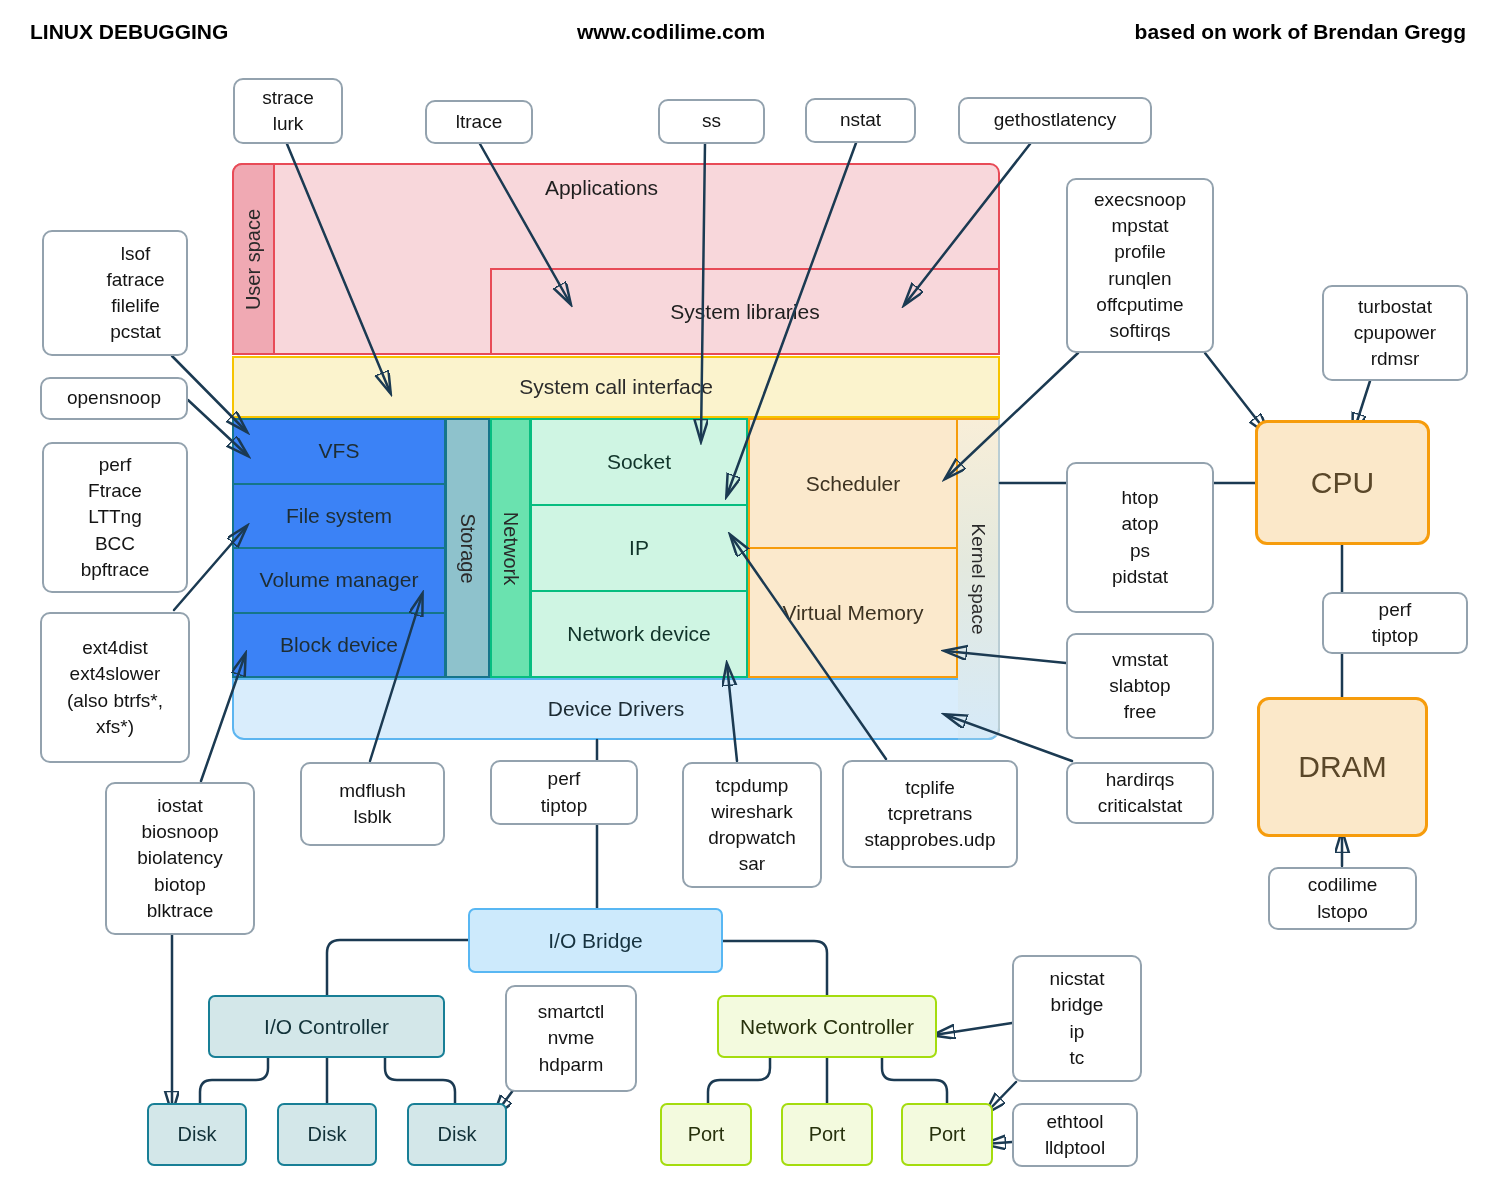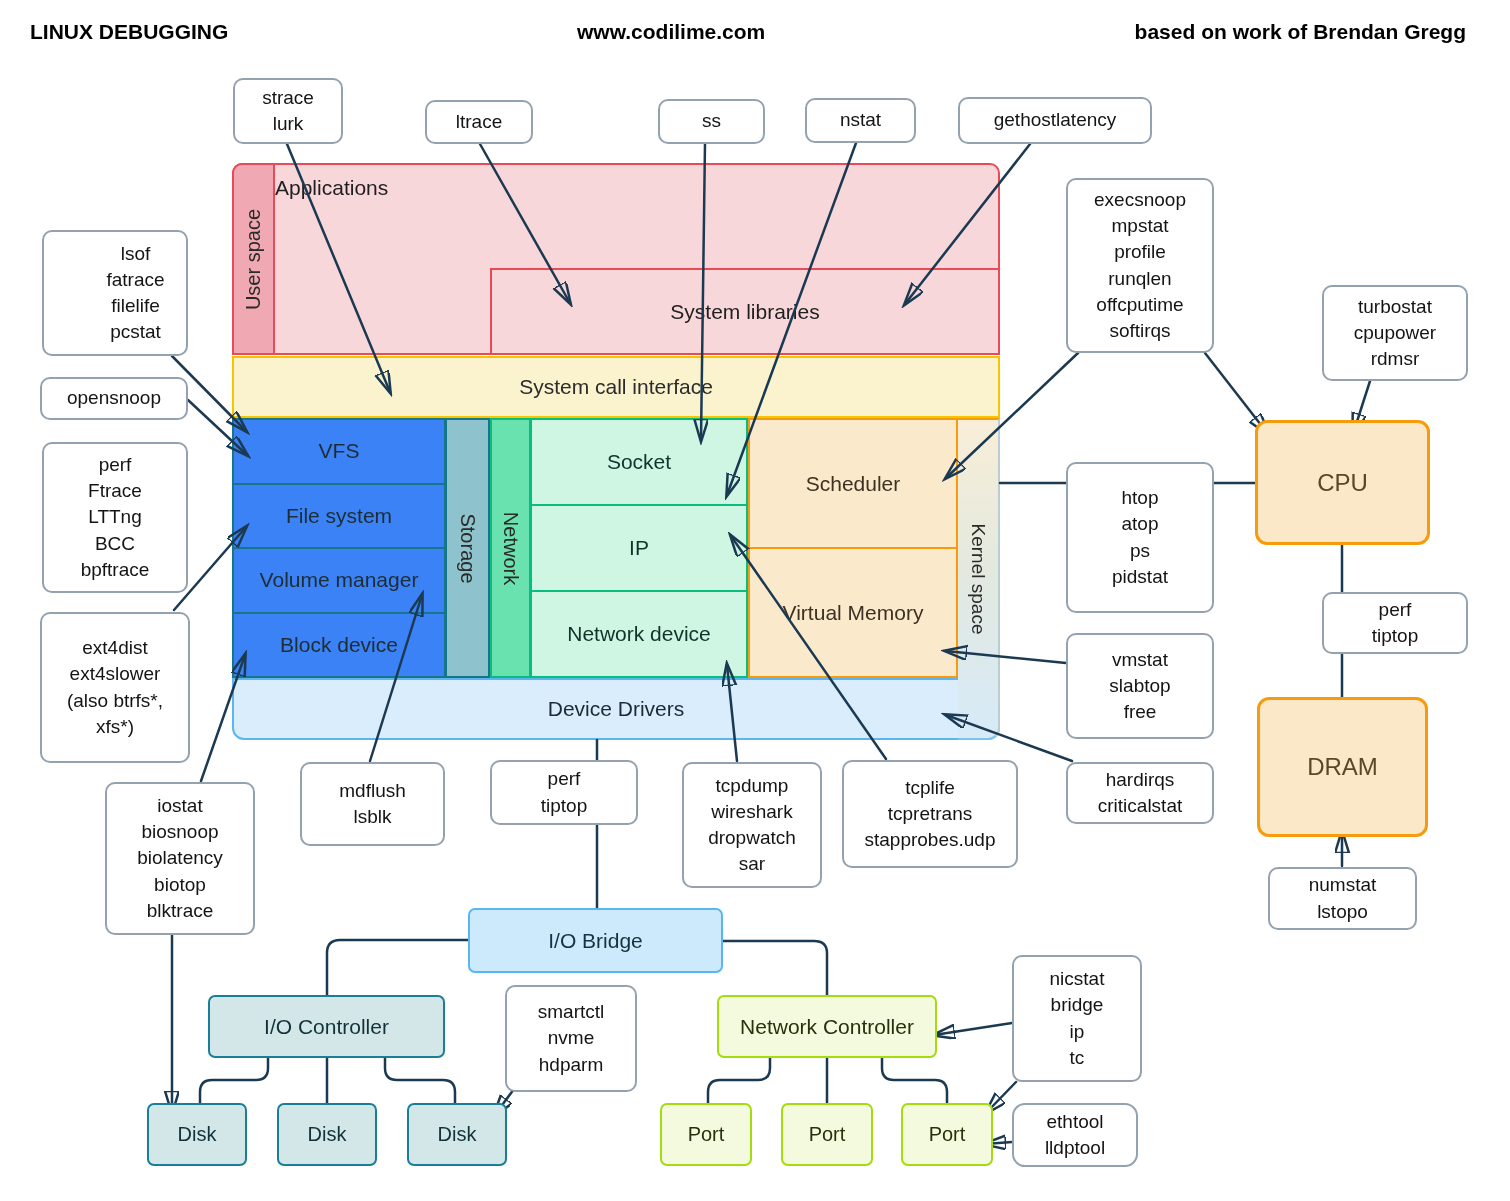--- a/index.html
+++ b/index.html
@@ -6,21 +6,21 @@
   body{
     width:1510px;height:1201px;position:relative;background:#ffffff;
     font-family:"Liberation Sans", sans-serif;overflow:hidden;
   }
   .abs{position:absolute;box-sizing:border-box;}
   
   .hdr{position:absolute;top:20px;font-size:21px;font-weight:700;color:#000;}
   
   #us-bg{left:232px;top:163px;width:768px;height:192px;background:#f8d7db;border:2.5px solid #e84b57;border-radius:10px 10px 0 0;}
   #us-strip{left:232px;top:163px;width:43px;height:192px;background:#f0a9b3;border:2.5px solid #e84b57;border-radius:10px 0 0 0;}
-  #apps-label{left:275px;top:176px;width:653px;font-size:21px;color:#1f1f1f;}
+  #apps-label{left:275px;top:176px;width:653px;text-align:center;font-size:21px;color:#1f1f1f;}
   #syslib{left:490px;top:268px;width:510px;height:87px;border:2.5px solid #e84b57;display:flex;align-items:center;justify-content:center;font-size:21px;color:#1f1f1f;}
   #syscall{left:232px;top:356px;width:768px;height:62px;background:#fbf3cd;border:2.5px solid #f6c400;display:flex;align-items:center;justify-content:center;font-size:21px;color:#2b2b2b;}
   .cells{display:flex;flex-direction:column;}
   .cell{flex:1;display:flex;align-items:center;justify-content:center;font-size:21px;}
   #storage-cells{left:232px;top:418px;width:214px;height:260px;background:#3b82f6;border:2.5px solid #15758a;color:#1e2d33;}
   #storage-cells .cell + .cell{border-top:2px solid #15758a;}
   #storage-strip{left:445px;top:418px;width:45px;height:260px;background:#8ec2cc;border:2.5px solid #15758a;}
   #network-strip{left:490px;top:418px;width:41px;height:260px;background:#6ae2af;border:2.5px solid #07bd80;}
   #network-cells{left:530px;top:418px;width:218px;height:260px;background:#cff5e3;border:2.5px solid #07bd80;color:#11342a;}
   #network-cells .cell + .cell{border-top:2px solid #07bd80;}
@@ -37,21 +37,21 @@
   #wires path{stroke:#1b3a52;stroke-width:2.5;fill:none;stroke-linecap:round;}
   
   .tool{position:absolute;box-sizing:border-box;background:#ffffff;border:2px solid #93a2ae;border-radius:10px;
     display:flex;align-items:center;justify-content:center;text-align:center;white-space:pre-line;
     font-size:19px;line-height:1.38;color:#141414;z-index:4;padding:3px;}
   .hw{position:absolute;box-sizing:border-box;border-radius:7px;display:flex;align-items:center;justify-content:center;
     text-align:center;font-size:21px;z-index:4;white-space:pre-line;}
   .hw-blue{background:#cdeafc;border:2.5px solid #58b7f3;color:#16323f;}
   .hw-teal{background:#d3e7e9;border:2.5px solid #187f96;color:#123239;}
   .hw-green{background:#f3fade;border:2.5px solid #a4dc0e;color:#27310c;}
-  .hw-orange{background:#fbe8c9;border:3px solid #f69c0c;border-radius:12px;font-size:24px;color:#5a4729;}
+  .hw-orange{background:#fbe8c9;border:3px solid #f69c0c;border-radius:12px;font-size:30px;color:#5a4729;}
 </style>
 </head>
 <body>
 
 <div class="hdr" style="left:30px;">LINUX DEBUGGING</div>
 <div class="hdr" style="left:577px;">www.codilime.com</div>
 <div class="hdr" style="right:44px;">based on work of Brendan Gregg</div>
 
 <div class="abs" id="us-bg"></div>
 <div class="abs vccw" id="us-strip">
@@ -202,23 +202,23 @@
 rdmsr</div>
 <div class="tool" style="left:1066px;top:462px;width:148px;height:151px;">htop
 atop
 ps
 pidstat</div>
 <div class="tool" style="left:1066px;top:633px;width:148px;height:106px;">vmstat
 slabtop
 free</div>
 <div class="tool" style="left:1322px;top:592px;width:146px;height:62px;">perf
 tiptop</div>
-<div class="tool" style="left:1268px;top:867px;width:149px;height:63px;">numstat
+<div class="tool" style="left:1268px;top:867px;width:149px;height:63px;">codilime
 lstopo</div>
 <div class="tool" style="left:505px;top:985px;width:132px;height:107px;">smartctl
 nvme
 hdparm</div>
 <div class="tool" style="left:1012px;top:955px;width:130px;height:127px;">nicstat
 bridge
 ip
 tc</div>
-<div class="tool" style="left:1012px;top:1103px;width:126px;height:64px;border-radius:13px;">ethtool
+<div class="tool" style="left:1012px;top:1103px;width:126px;height:64px;">ethtool
 lldptool</div>
 
 </body></html>

